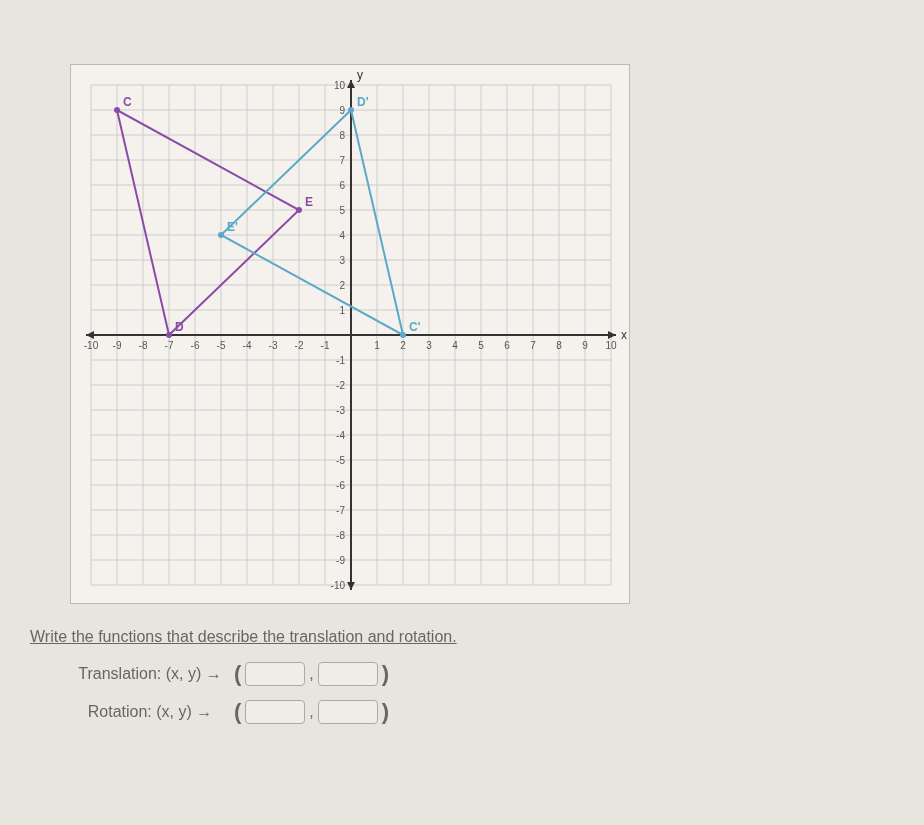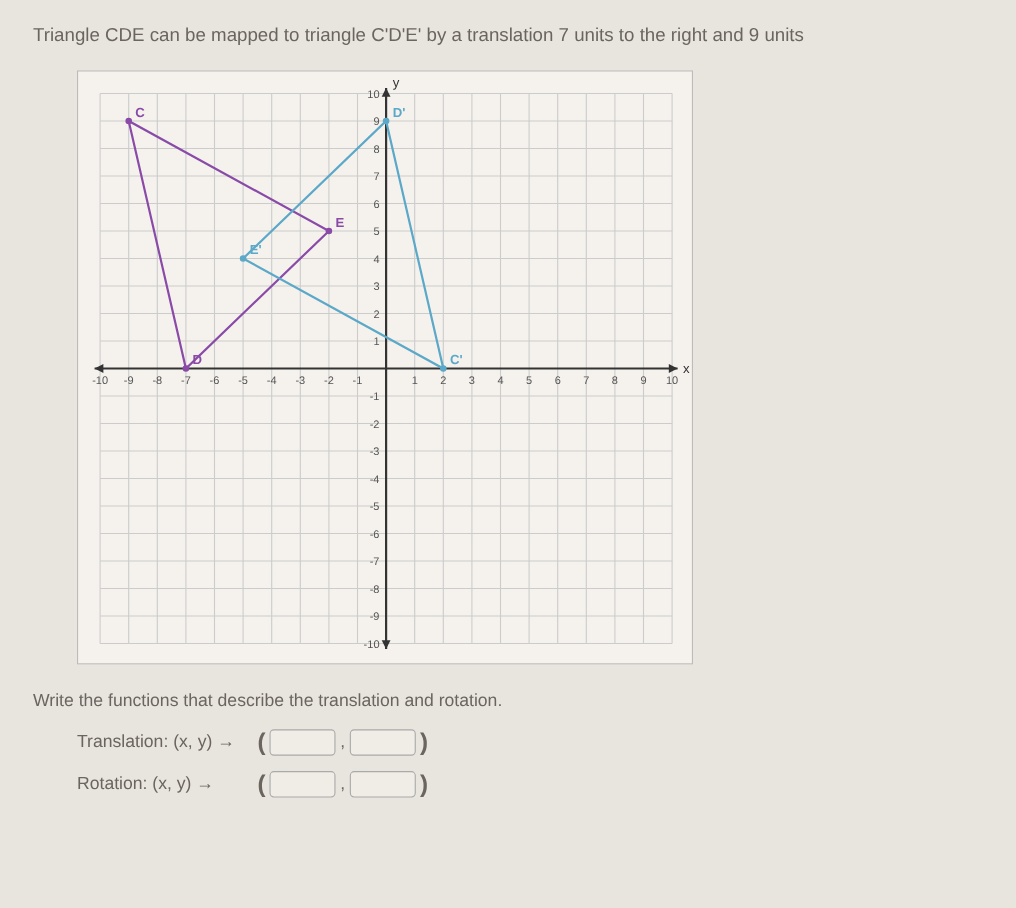--- a/index.html
+++ b/index.html
@@ -24,51 +24,53 @@
   }
   .graph {
     background: #f5f2ed;
     border: 1px solid #bbb;
   }
   .prompt-text {
     font-size: 16px;
     color: #6b6560;
     margin: 15px 0;
     filter: blur(0.6px);
+    text-decoration: underline;
   }
   .answer-row {
     margin: 12px 0 12px 40px;
     display: flex;
     align-items: center;
     gap: 4px;
     font-size: 16px;
     color: #6b6560;
     filter: blur(0.5px);
   }
   .answer-label {
     min-width: 160px;
+    text-align: center;
   }
   .blank {
     display: inline-block;
     width: 60px;
     height: 24px;
     border: 1px solid #aaa;
     border-radius: 4px;
     background: #f0ece6;
   }
   .paren {
     font-size: 22px;
     font-weight: bold;
   }
 </style>
 </head>
 <body>
 
 <div class="problem-text">
-  <span>Triangle CDE can be mapped to triangle C'D'E' by a translation 7 units to the right and 9 units</span><br>
+  <br>
 </div>
 
 <div class="graph-container">
   <svg class="graph" id="graph-svg" width="560" height="540">
       <line x1="20" y1="20" x2="20" y2="520" stroke="#ccc" stroke-width="1"></line>
       <line x1="46" y1="20" x2="46" y2="520" stroke="#ccc" stroke-width="1"></line>
       <line x1="72" y1="20" x2="72" y2="520" stroke="#ccc" stroke-width="1"></line>
       <line x1="98" y1="20" x2="98" y2="520" stroke="#ccc" stroke-width="1"></line>
       <line x1="124" y1="20" x2="124" y2="520" stroke="#ccc" stroke-width="1"></line>
       <line x1="150" y1="20" x2="150" y2="520" stroke="#ccc" stroke-width="1"></line>

